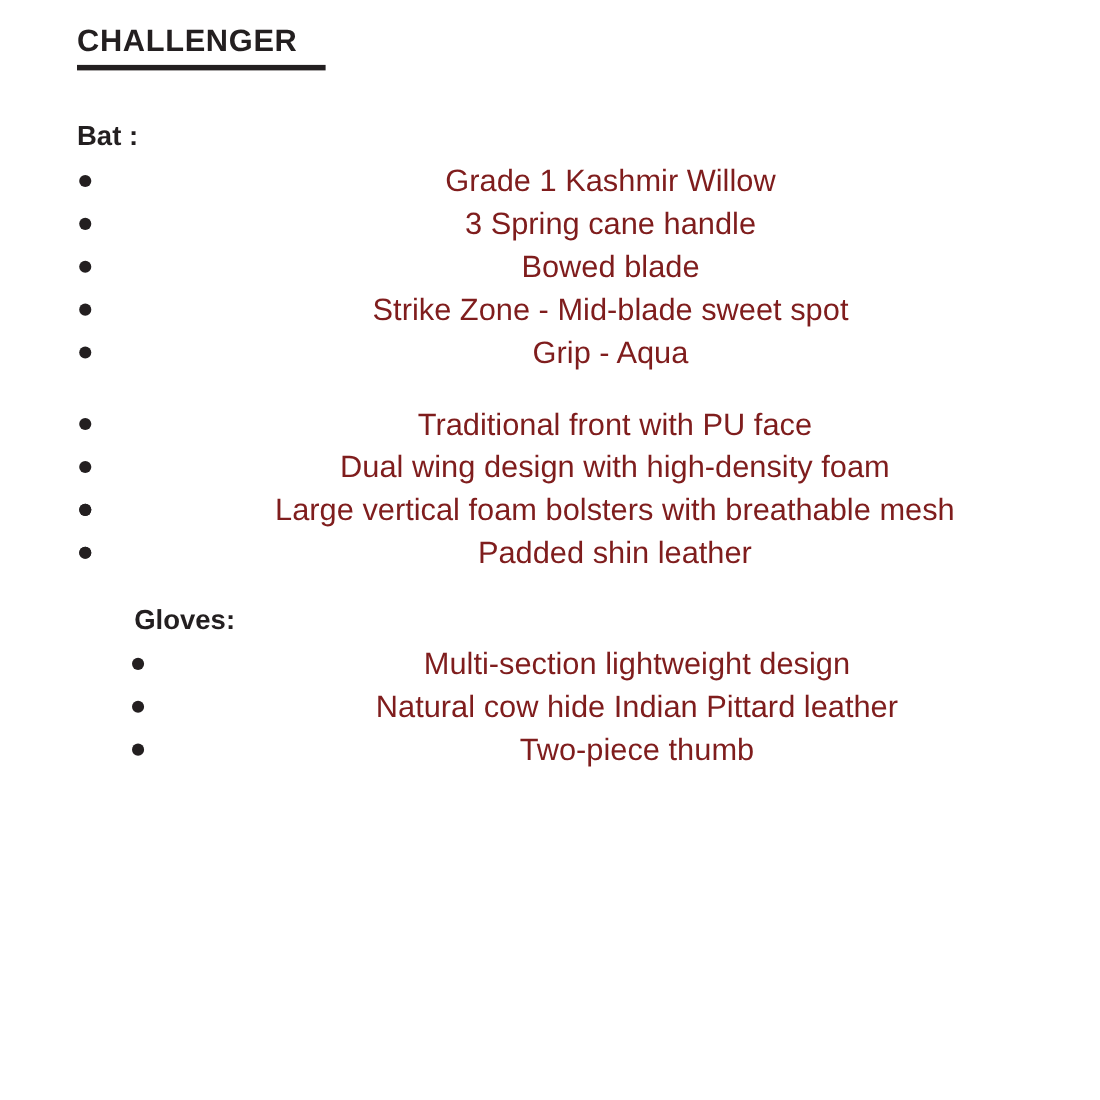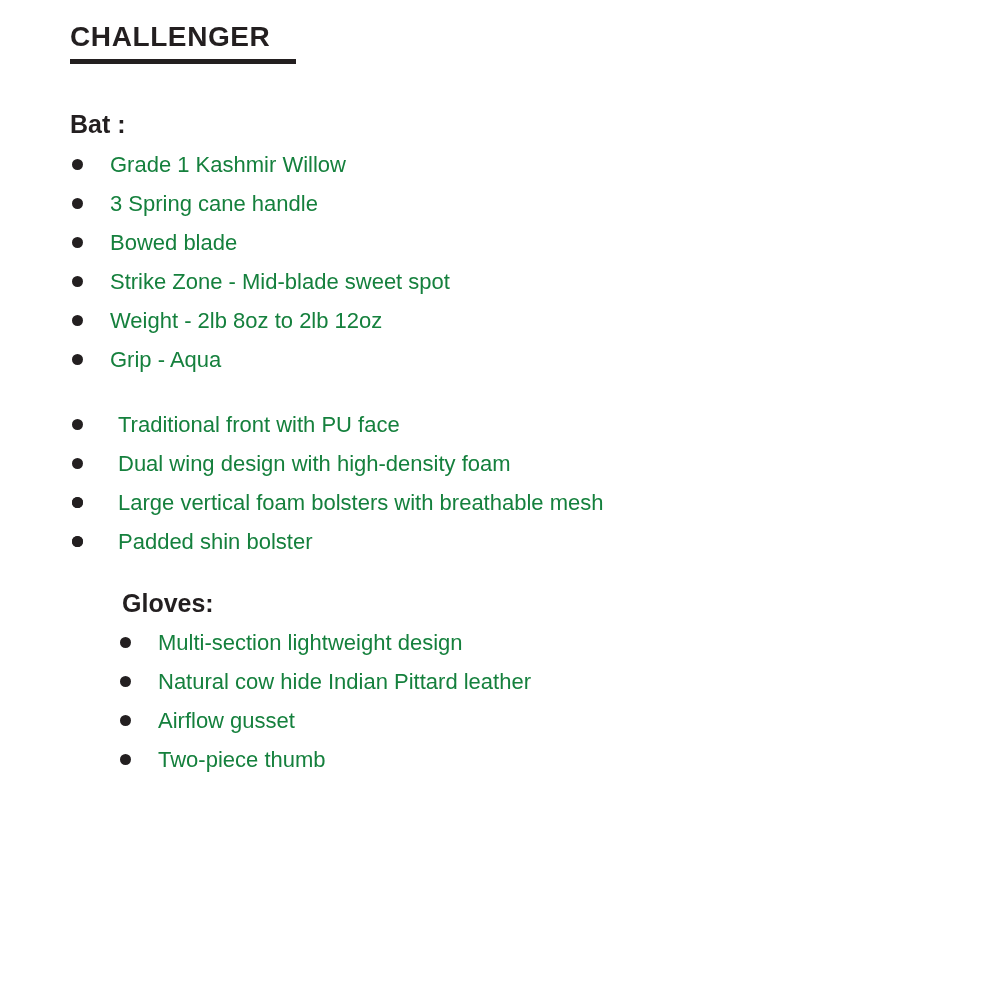--- a/index.html
+++ b/index.html
@@ -73,25 +73,26 @@
   .section-pads   .section-heading { padding-left: 70px; }
   .section-gloves .section-heading { padding-left: 74px; }
 
   .bullet-list {
     list-style: none;
     margin: 0;
     padding: 0;
   }
   .bullet-item {
     position: relative;
-    font-size: 22px;
+    font-size: 28px;
     line-height: 39px;
-    color: #15803d;
+    color: #7f1d1d;
     white-space: nowrap;
     padding-left: 110px;
+    text-align: center;
   }
   .bullet-dot {
     position: absolute;
     left: 72px;
     top: 14px;
     width: 11px;
     height: 11px;
     border-radius: 50%;
     background: #231f20;
   }
@@ -131,24 +132,20 @@
         <li class="bullet-item">
           <span class="bullet-dot"></span>
           <span class="bullet-text">Bowed blade</span>
         </li>
         <li class="bullet-item">
           <span class="bullet-dot"></span>
           <span class="bullet-text">Strike Zone - Mid-blade sweet spot</span>
         </li>
         <li class="bullet-item">
           <span class="bullet-dot"></span>
-          <span class="bullet-text">Weight - 2lb 8oz to 2lb 12oz</span>
-        </li>
-        <li class="bullet-item">
-          <span class="bullet-dot"></span>
           <span class="bullet-text">Grip - Aqua</span>
         </li>
       </ul>
     </div>
 
     <div class="section section-pads">
       <ul class="bullet-list">
         <li class="bullet-item">
           <span class="bullet-dot"></span>
           <span class="bullet-text">Traditional front with PU face</span>
@@ -162,41 +159,37 @@
         </li>
         <li class="bullet-item">
           <span class="bullet-dot"></span>
           <span class="bullet-text">Large vertical foam bolsters with breathable mesh</span>
         </li>
         <li class="bullet-item">
           <span class="bullet-dot"></span>
         </li>
         <li class="bullet-item">
           <span class="bullet-dot"></span>
-          <span class="bullet-text">Padded shin bolster</span>
+          <span class="bullet-text">Padded shin leather</span>
         </li>
       </ul>
     </div>
 
     <div class="section section-gloves">
       <div class="section-heading">Gloves:</div>
       <ul class="bullet-list">
         <li class="bullet-item">
           <span class="bullet-dot"></span>
           <span class="bullet-text">Multi-section lightweight design</span>
         </li>
         <li class="bullet-item">
           <span class="bullet-dot"></span>
           <span class="bullet-text">Natural cow hide Indian Pittard leather</span>
         </li>
         <li class="bullet-item">
           <span class="bullet-dot"></span>
-          <span class="bullet-text">Airflow gusset</span>
-        </li>
-        <li class="bullet-item">
-          <span class="bullet-dot"></span>
           <span class="bullet-text">Two-piece thumb</span>
         </li>
       </ul>
     </div>
 
   </div>
 </div>
 
 </body></html>

